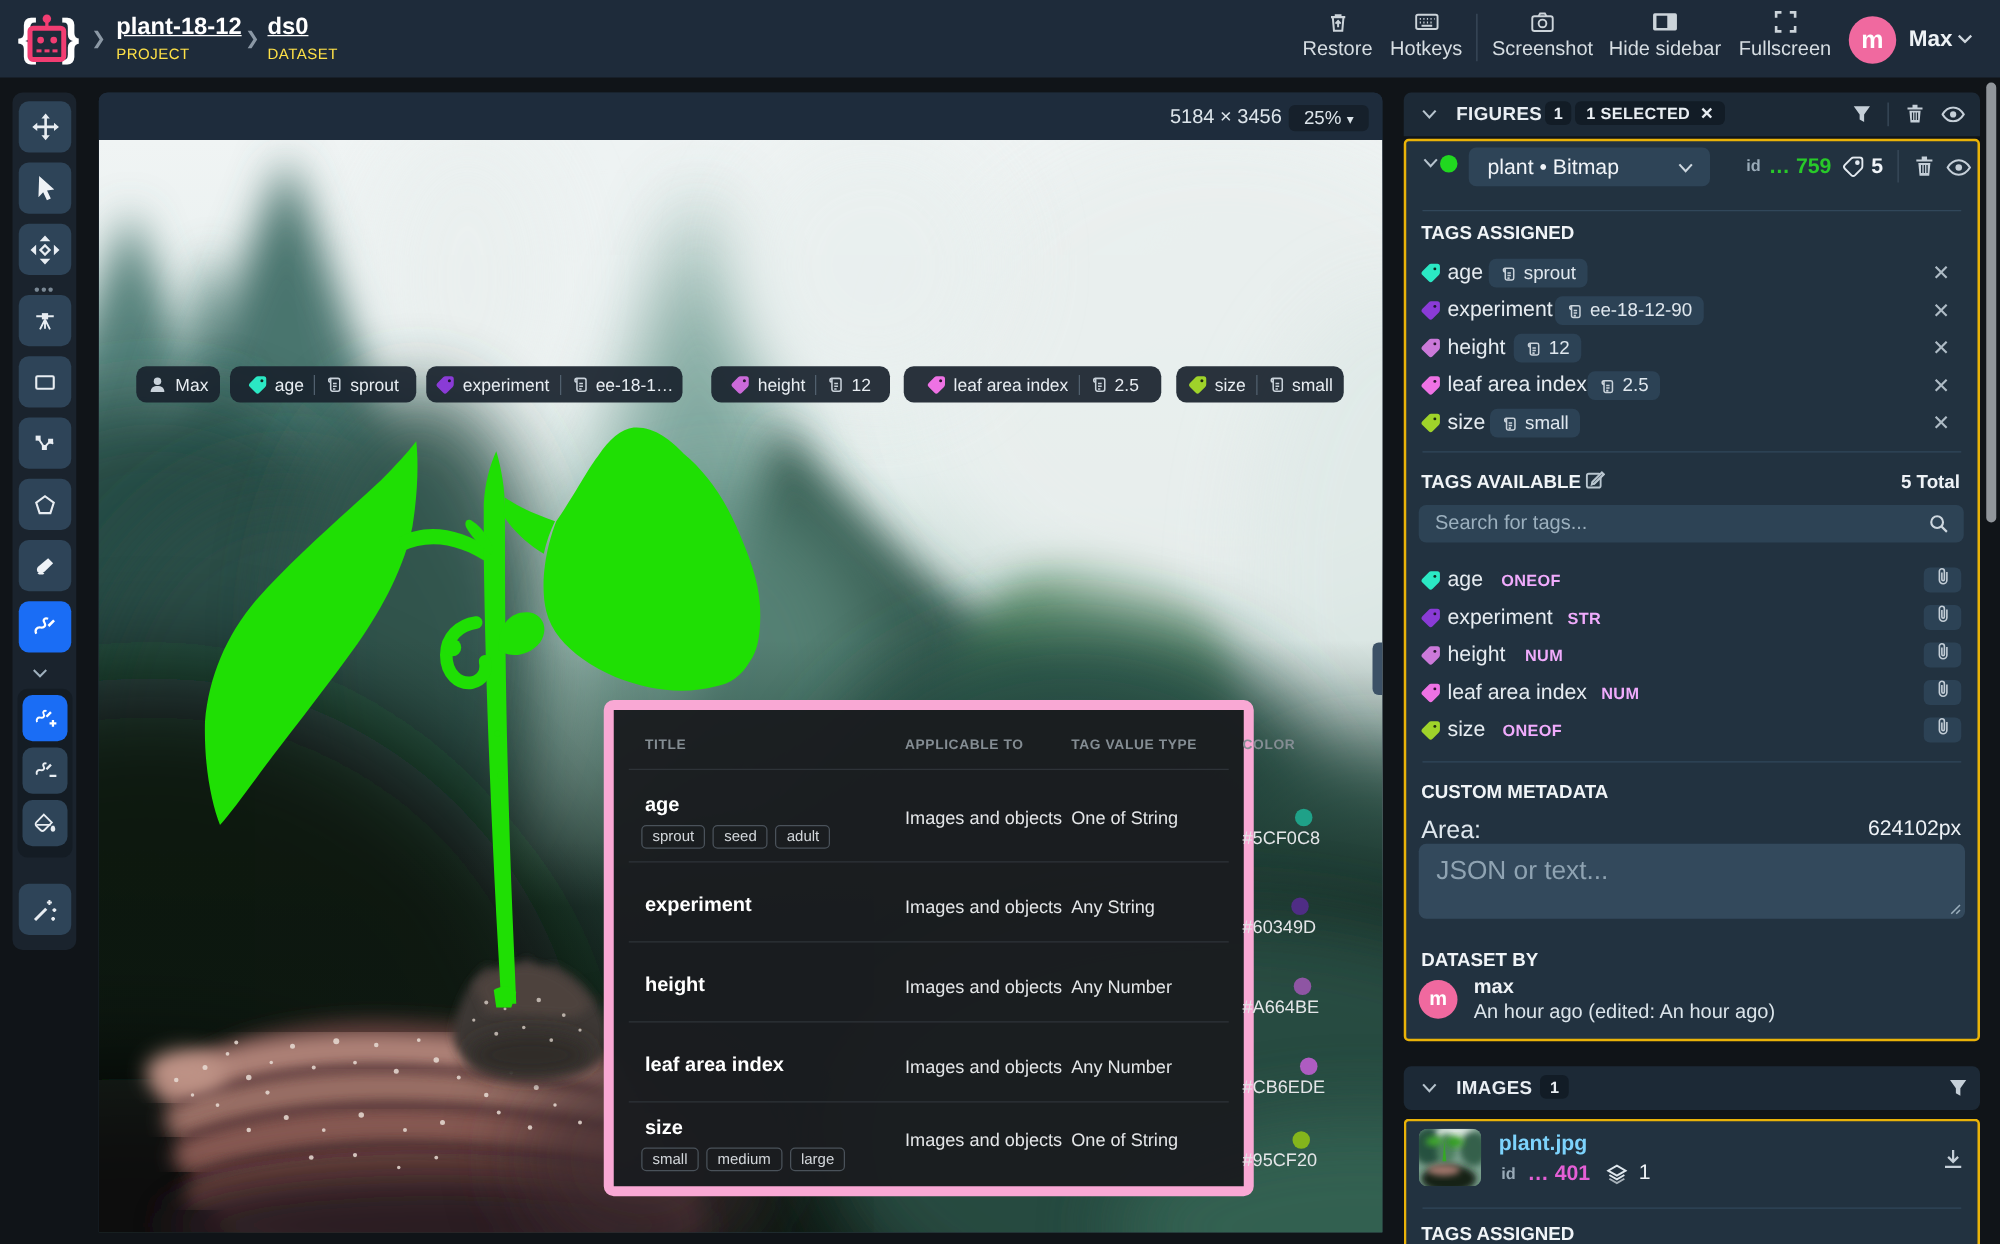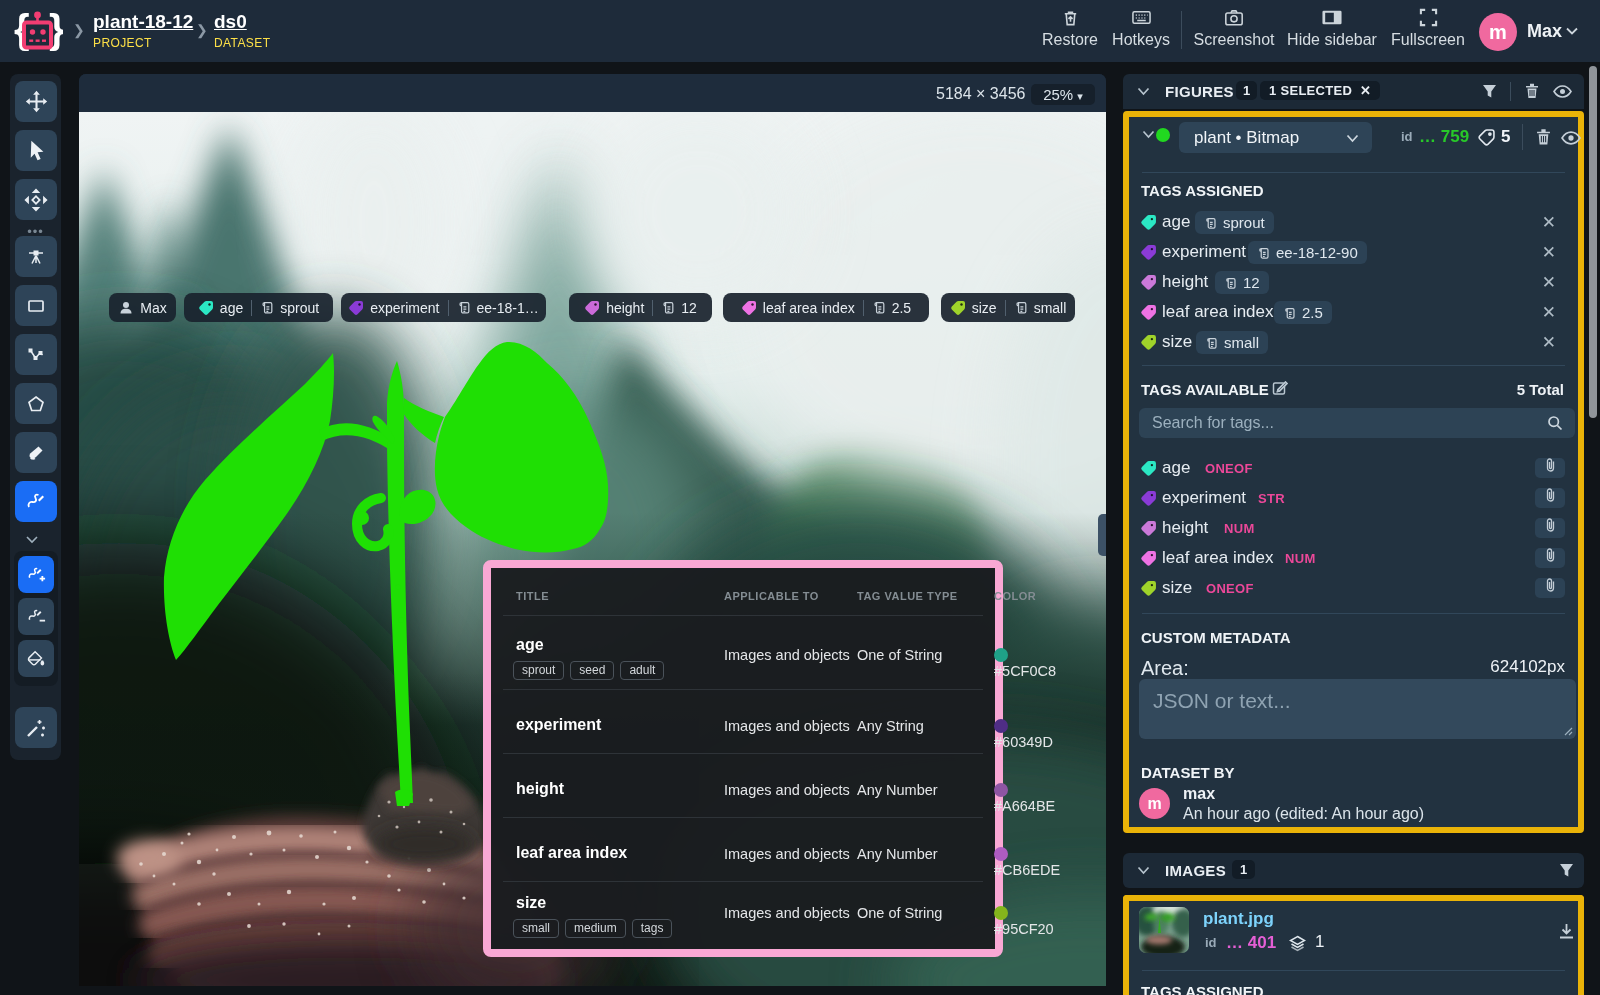--- a/index.html
+++ b/index.html
@@ -22,31 +22,31 @@
   #canvtop { position:absolute; left:0; top:0; width:1027px; height:38px; background:#1e2c3c; color:#dce4ea; }
   #photo { position:absolute; left:0; top:38px; width:1027px; height:874px; }
   .chip { position:absolute; top:219px; height:29px; justify-content:center; background:rgba(26,36,46,0.93); border-radius:8px; color:#e8edf2; font-size:14px; display:flex; align-items:center; gap:6px; padding:0 10px; white-space:nowrap; }
   .chip svg { flex:0 0 auto; }
   .chipsep { flex:0 0 auto; width:1px; height:16px; background:#51606e; margin:0 2px; }
   
   #popup { position:absolute; left:404px; top:486px; width:520px; height:397px; background:rgba(26,28,31,0.96); border:8px solid #f9a8d4; border-radius:8px; color:#e8e8e8; }
   .pcol-h { font-size:11px; font-weight:bold; color:#848d93; letter-spacing:0.5px; }
   .prow { position:absolute; left:0; width:100%; }
   .pname { font-weight:bold; font-size:16px; color:#fff; }
-  .pval { font-size:14.5px; color:#e4e6e8; }
+  .pval { font-size:14.5px; color:#e4e6e8;text-align:right; }
   .pchip { display:inline-block; border:1px solid #4a525a; border-radius:4px; color:#d3d7db; font-size:12px; padding:1px 8px 2px 8px; margin-right:6px; }
   .pdivider { position:absolute; left:12px; right:12px; height:1px; background:#2e3338; }
   .dot { display:inline-block; width:14px; height:14px; border-radius:50%; vertical-align:-2px; margin-right:6px; }
   
   #rpanel { position:absolute; left:1123px; top:74px; width:461px; }
   .phead { position:relative; height:35px; background:#1c2936; border-radius:6px 6px 0 0; color:#e9eef3; }
-  .card { position:relative; background:#223240; border:6px solid #eab308; border-radius:4px; }
+  .card { position:relative; background:#223240; border:2px solid #eab308; border-radius:4px; }
   .sect { font-size:15px; font-weight:bold; color:#f0f4f7; }
   .tagpill { display:inline-flex; align-items:center; gap:6px; height:23px; background:#2c4255; border-radius:6px; color:#dfe7ee; font-size:15px; padding:0 9px; }
-  .typ { font-size:13px; color:#ec4899; font-weight:bold; letter-spacing:0.3px; }
+  .typ { font-size:13px; color:#f0abfc; font-weight:bold; letter-spacing:0.3px; }
   .clip { position:absolute; right:13px; width:30px; height:20px; background:#2c4255; border-radius:5px; text-align:center; }
   .xmark { position:absolute; right:22px; color:#aebbc5; font-size:17px; }
 </style>
 </head>
 <body>
 
 <div id="header">
   <svg class="abs" style="left:13px;top:6px" width="50" height="50" viewBox="0 0 50 50">
     <text x="1" y="37" fill="#fff" font-size="40" font-weight="bold" font-family="Liberation Sans">{</text>
     <text x="36" y="37" fill="#fff" font-size="40" font-weight="bold" font-family="Liberation Sans">}</text>
@@ -482,21 +482,21 @@
     <div class="prow" style="top:250px">
       <div class="abs pname" style="left:25px;top:26px">leaf area index</div>
       <div class="abs pval" style="left:233px;top:28px">Images and objects</div>
       <div class="abs pval" style="left:366px;top:28px">Any Number</div>
       <div class="abs pval" style="left:503px;top:28px"><span class="dot" style="background:#ae5cc1"></span>#CB6EDE</div>
     </div>
     <div class="pdivider" style="top:313px"></div>
 
     <div class="prow" style="top:314px">
       <div class="abs pname" style="left:25px;top:12px">size</div>
-      <div class="abs" style="left:22px;top:36px"><span class="pchip">small</span><span class="pchip">medium</span><span class="pchip">tags</span></div>
+      <div class="abs" style="left:22px;top:36px"><span class="pchip">small</span><span class="pchip">medium</span><span class="pchip">large</span></div>
       <div class="abs pval" style="left:233px;top:23px">Images and objects</div>
       <div class="abs pval" style="left:366px;top:23px">One of String</div>
       <div class="abs pval" style="left:503px;top:23px"><span class="dot" style="background:#84b51c"></span>#95CF20</div>
     </div>
   </div>
 
   <div class="abs" style="left:1019px;top:440px;width:8px;height:42px;background:#3c5166;border-radius:5px 0 0 5px"></div>
 </div>
 
 <div class="abs" style="left:1589px;top:66px;width:8px;height:352px;background:#90959a;border-radius:4px"></div>

